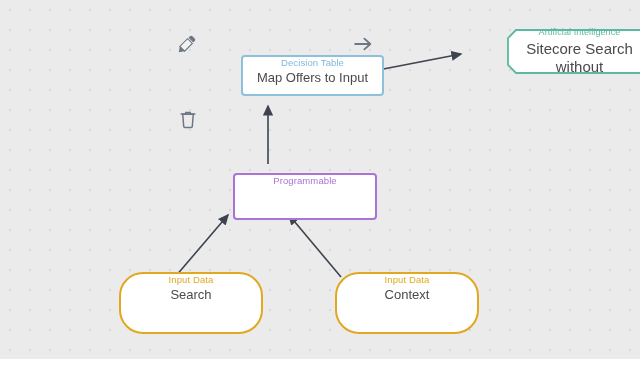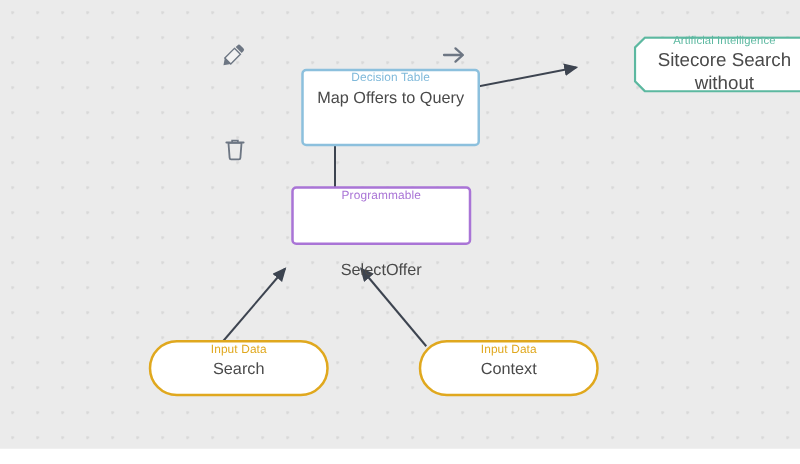--- a/index.html
+++ b/index.html
@@ -72,42 +72,41 @@
   .node .title.multi {
     white-space: normal;
     line-height: 1.22;
   }
 
   
   .node-decision {
     left: 198px;
     top: 55px;
     width: 143px;
-    height: 62px;
+    height: 41px;
     border: 2px solid #8cc0dd;
     border-radius: 4px;
   }
   .node-decision .kind { color: #7fb9da; }
 
   
   .node-programmable {
     left: 190px;
-    top: 149px;
+    top: 173px;
     width: 144px;
     height: 47px;
     border: 2px solid #a974d6;
     border-radius: 4px;
-    gap: 44px;
   }
   .node-programmable .kind { color: #a974d6; }
 
   
   .node-input {
     width: 144px;
-    height: 45px;
+    height: 62px;
     border: 2px solid #e0a81e;
     border-radius: 24px;
   }
   .node-input .kind { color: #e0a81e; }
   .node-guest { left: 76px; top: 272px; }
   .node-sessions { left: 292px; top: 272px; }
 
   
   .node-ai {
     left: 464px;
@@ -183,36 +182,35 @@
       <path d="M6.3 6.8h11.4l-1 13.2a1.3 1.3 0 0 1-1.3 1.2H8.6a1.3 1.3 0 0 1-1.3-1.2z" fill="none" stroke="#6d7683" stroke-width="1.6"></path>
     </svg>
 
     <svg class="tool-icon icon-arrow" viewBox="0 0 24 24" xmlns="http://www.w3.org/2000/svg">
       <path d="M3.5 12h15" stroke="#6d7683" stroke-width="2" stroke-linecap="round"></path>
       <path d="M13.5 6.2L20 12l-6.5 5.8" fill="none" stroke="#6d7683" stroke-width="2" stroke-linecap="round" stroke-linejoin="round"></path>
     </svg>
 
     <div class="node node-decision">
       <div class="kind">Decision Table</div>
-      <div class="title">Map Offers to Query</div>
+      <div class="title">Map Offers to Input</div>
     </div>
 
     <div class="node node-ai">
       <svg class="ai-shape" viewBox="0 0 145 45" preserveAspectRatio="none" xmlns="http://www.w3.org/2000/svg">
         <path d="M9,1 H136 L144,9 V36 L136,44 H9 L1,36 V9 Z" fill="#ffffff" stroke="#5cb8a0" stroke-width="1.8"></path>
       </svg>
       <div class="ai-text">
         <div class="kind">Artificial Intelligence</div>
         <div class="title multi">Sitecore Search without</div>
       </div>
     </div>
 
     <div class="node node-programmable">
       <div class="kind">Programmable</div>
-      <div class="title">SelectOffer</div>
     </div>
 
     <div class="node node-input node-guest">
       <div class="kind">Input Data</div>
       <div class="title">Search</div>
     </div>
 
     <div class="node node-input node-sessions">
       <div class="kind">Input Data</div>
       <div class="title">Context</div>

